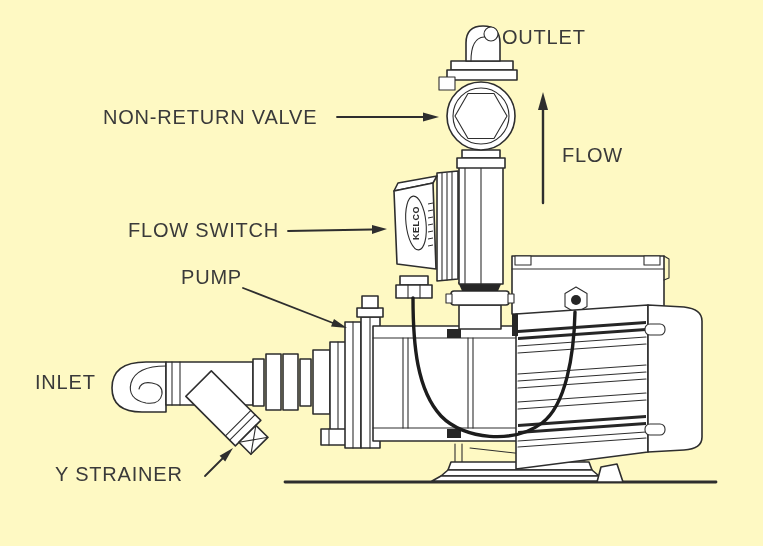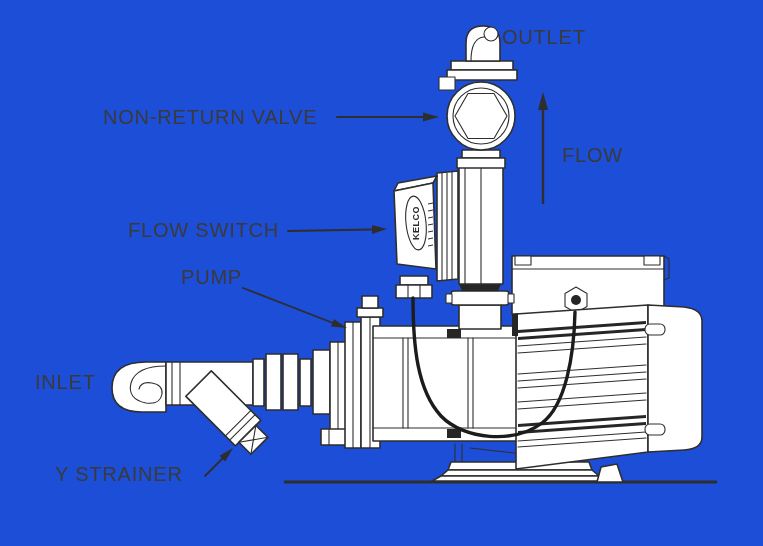--- a/index.html
+++ b/index.html
@@ -1,16 +1,16 @@
 <!DOCTYPE html>
 <html><head>
 <meta charset="utf-8">
 <style>
   html,body{margin:0;padding:0;background:#ffffff;}
-  .stage{position:relative;width:763px;height:546px;background:#1d4ed8;overflow:hidden;
+  .stage{position:relative;width:763px;height:546px;background:#fef9c3;overflow:hidden;
          font-family:"Liberation Sans",sans-serif;}
   svg{display:block;}
   .ln{fill:none;stroke:#2e2e2e;stroke-width:1.6;stroke-linejoin:round;stroke-linecap:round;}
   .fw{fill:#ffffff;stroke:#2e2e2e;stroke-width:1.6;stroke-linejoin:round;}
   .thin{stroke-width:1.1;}
   .dk{fill:#262626;stroke:none;}
   .lead{fill:none;stroke:#2e2e2e;stroke-width:1.8;stroke-linecap:round;}
   .head{fill:#2e2e2e;stroke:none;}
   .lbl{font-family:"Liberation Sans",sans-serif;font-size:20px;fill:#3a3a3a;letter-spacing:0.8px;}
   .brand{font-family:"Liberation Sans",sans-serif;font-size:9px;font-weight:bold;fill:#2e2e2e;letter-spacing:0.5px;}

